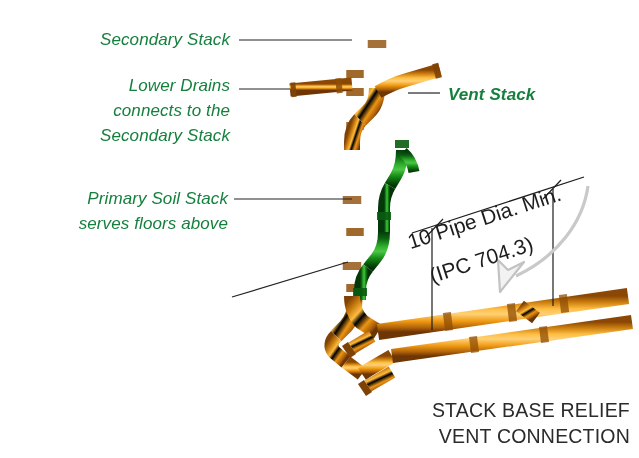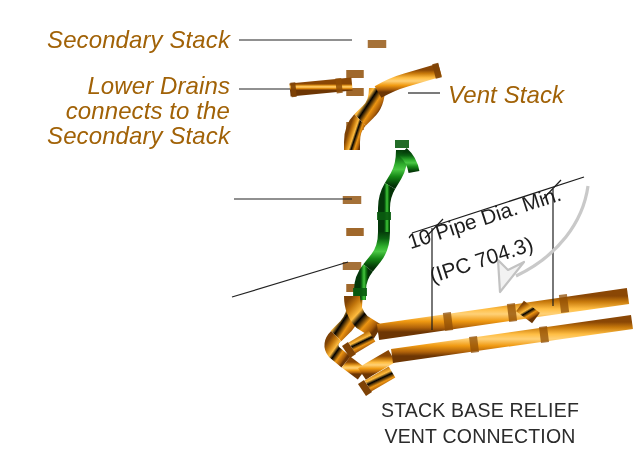--- a/index.html
+++ b/index.html
@@ -6,23 +6,23 @@
   #root{
     position:relative;
     width:639px;height:458px;
     background:#ffffff;
     overflow:hidden;
     font-family:"Liberation Sans", sans-serif;
   }
   .lbl{
     position:absolute;
     font-style:italic;
-    font-size:24px;
+    font-size:17px;
     line-height:25px;
-    color:#a16207;
+    color:#15803d;
     white-space:pre-line;
     letter-spacing:.1px;
   }
   .lbl.r{text-align:right;}
   .lbl.l{text-align:left;}
   .caption{
     position:absolute;
     font-size:19.5px;
     line-height:26px;
     color:#2b2b2b;
@@ -211,24 +211,26 @@
       <path d="M524,262 L500,292 L498,260 L508,270 Z" fill="#f2f2f2" stroke="#c2c2c2" stroke-width="2.2" stroke-linejoin="round"></path>
     </g>
   </svg>
 
   <div class="lbl r" style="left:20px;top:27px;width:210px;">Secondary Stack</div>
 
   <div class="lbl r" style="left:20px;top:73px;width:210px;text-align:right;">Lower Drains
 connects to the
 Secondary Stack</div>
 
-
-
-  <div class="lbl l" style="left:448px;top:82px;width:180px;">Vent Stack</div>
+  <div class="lbl r" style="left:8px;top:186px;width:220px;">Primary Soil Stack
+serves floors above</div>
+
+
+  <div class="lbl l" style="left:448px;top:82px;width:180px;font-weight:bold;">Vent Stack</div>
 
   <div class="dimtext" style="left:412px;top:230px;transform:rotate(-18deg);">10 Pipe Dia. Min.</div>
 
   <div class="dimtext" style="left:434px;top:264px;transform:rotate(-18deg);">(IPC 704.3)</div>
 
-  <div class="caption" style="left:330px;top:397px;width:300px;">STACK BASE RELIEF
+  <div class="caption" style="left:330px;top:397px;width:300px;text-align:right;">STACK BASE RELIEF
 VENT CONNECTION</div>
 
 </div>
 
 </body></html>

